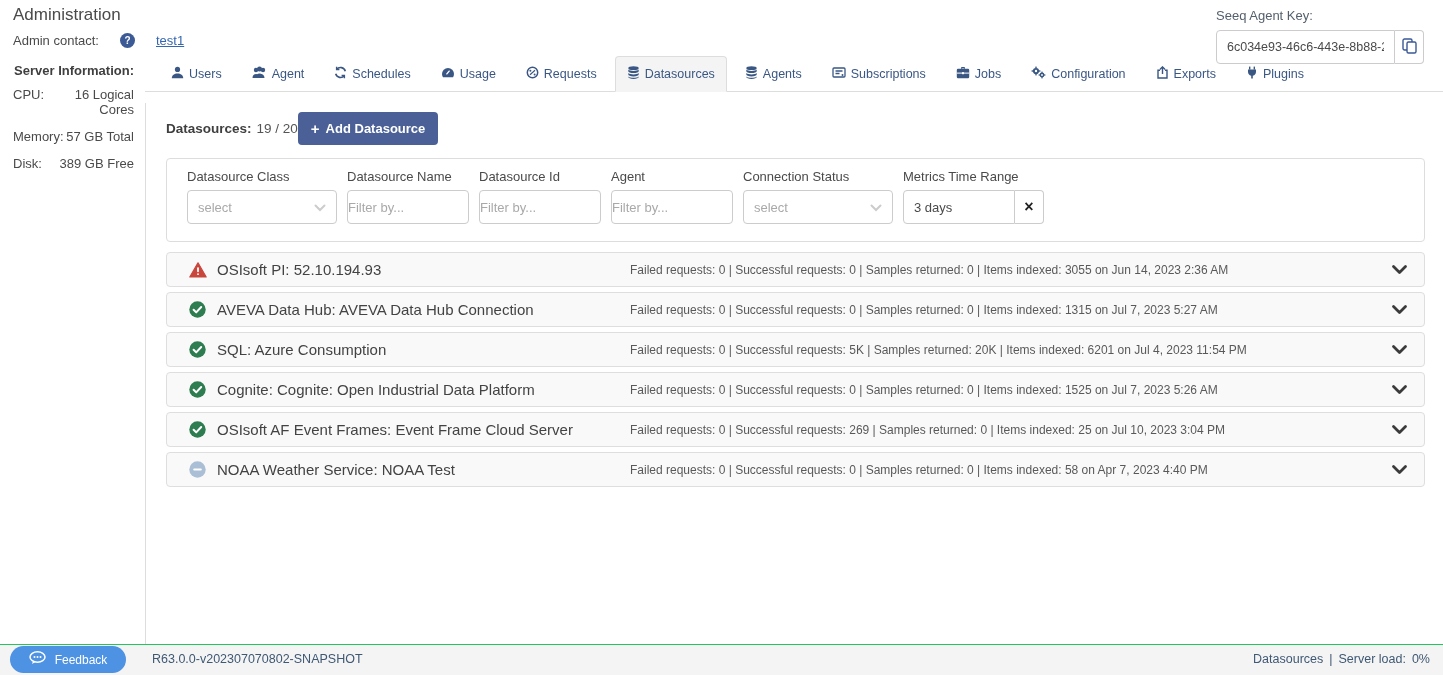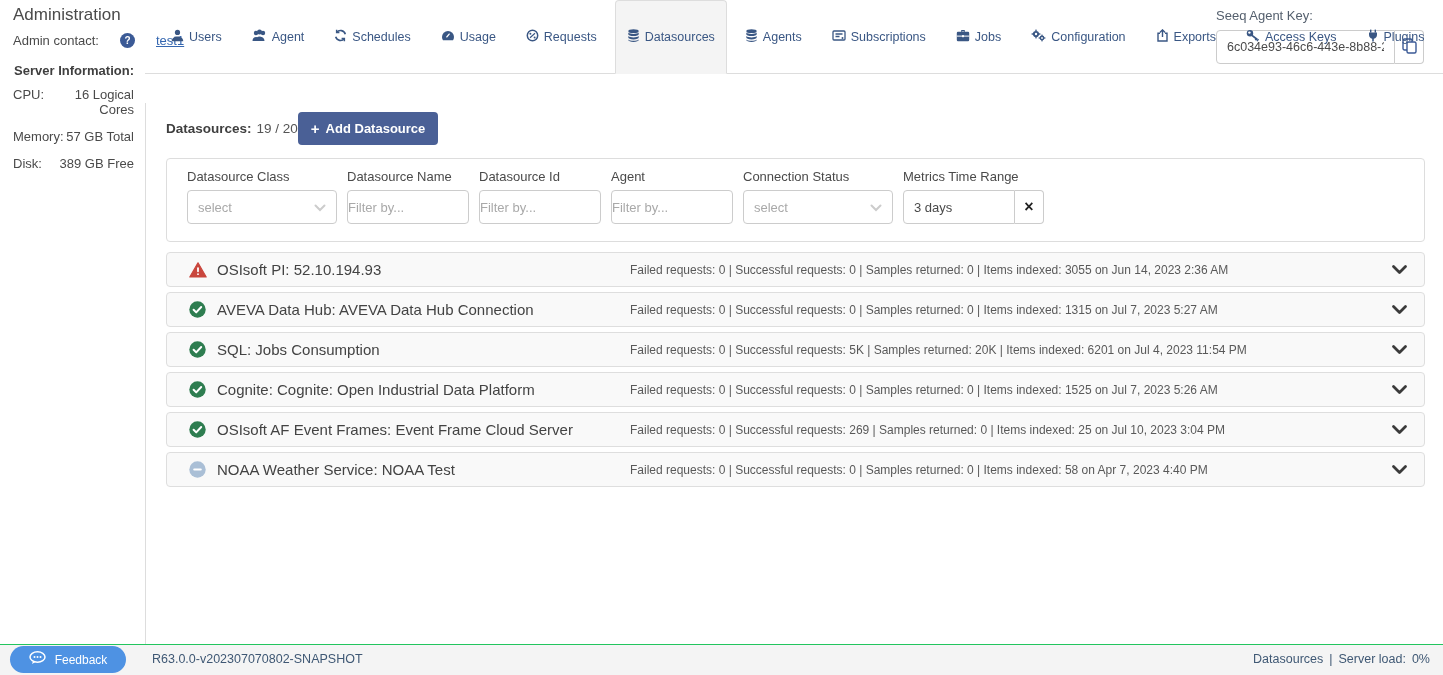--- a/index.html
+++ b/index.html
@@ -18,21 +18,21 @@
   .server-info .si-head { font-weight:bold; color:#3f3f3f; margin-bottom:9px; }
   .si-row { display:flex; justify-content:space-between; margin-bottom:12px; color:#4a4a4a; }
   
   .agent-key { position:absolute; right:19px; top:6px; }
   .agent-key label { font-size:13px; color:#55606e; }
   .ak-group { display:flex; margin-top:6px; }
   .ak-group input { width:179px; height:34px; border:1px solid #ccc; border-radius:4px 0 0 4px; padding:0 10px; font-size:12.5px; color:#4a4a4a; font-family:inherit; outline:none; }
   .ak-copy { width:29px; height:34px; border:1px solid #ccc; border-left:none; border-radius:0 4px 4px 0; background:#fff; display:flex; align-items:center; justify-content:center; cursor:pointer; }
   
   .content { position:absolute; left:145px; top:0; right:0; bottom:31px; }
-  .tabs { position:absolute; left:0; right:0; top:0; height:74px; display:flex; padding-left:14px; border-bottom:1px solid #ddd; }
+  .tabs { position:absolute; left:0; right:0; top:0; height:92px; display:flex; align-items:flex-end; padding-left:14px; border-bottom:1px solid #ddd; }
   .tab { display:flex; align-items:center; gap:5px; padding:9px 11px; margin-right:6px; font-size:12.5px; color:#3a5784; cursor:pointer; border:1px solid transparent; border-radius:4px 4px 0 0; margin-bottom:-1px; white-space:nowrap; }
   .tab.active { background:#f4f4f4; border-color:#ddd; border-bottom-color:#f4f4f4; }
   .tab svg { flex:none; }
   .panel { position:absolute; top:103px; bottom:0; left:0; right:0; border-left:1px solid #ddd; padding:9px 18px 0 20px; }
   .ds-header { display:flex; align-items:center; }
   .ds-count-wrap { font-size:13.5px; color:#555; }
   .ds-count-wrap b { color:#3f3f3f; margin-right:5px; }
   .add-btn { background:#4a6096; color:#fff; border:none; border-radius:4px; font-size:13px; font-weight:bold; padding:9px 13px; display:flex; align-items:center; gap:6px; cursor:pointer; font-family:inherit; }
   .add-btn .plus { font-size:15px; font-weight:bold; line-height:10px; }
   
@@ -202,30 +202,20 @@
     </div>
     <div class="tab">
       <span><svg width="13" height="13" viewBox="0 0 13 13" fill="none" stroke="#3a5784" stroke-width="1.4">
             <path d="M4 4.2H2v7.8h9V4.2H9"></path>
             <path d="M6.5 8V1"></path>
             <path d="M4.4 3L6.5 0.9 8.6 3" stroke-linecap="round"></path>
           </svg></span>
       <span>Exports</span>
     </div>
     <div class="tab">
-      <span><svg width="14" height="13" viewBox="0 0 14 13" fill="#3a5784">
-            <circle cx="4" cy="4.2" r="3.2"></circle>
-            <circle cx="3.4" cy="3.6" r="1.2" fill="#fff"></circle>
-            <rect x="5.8" y="5.4" width="7.2" height="1.8" rx="0.4" transform="rotate(38 6 6)"></rect>
-            <rect x="9.4" y="9.2" width="1.4" height="2.2" transform="rotate(38 10 10)"></rect>
-            <rect x="11.2" y="9.8" width="1.4" height="2.6" transform="rotate(38 11.8 10.8)"></rect>
-          </svg></span>
-      <span>Access Keys</span>
-    </div>
-    <div class="tab">
       <span><svg width="12" height="13" viewBox="0 0 12 13" fill="#3a5784">
             <rect x="3" y="0.6" width="1.4" height="3"></rect>
             <rect x="7.6" y="0.6" width="1.4" height="3"></rect>
             <path d="M2 3.6h8v2.2a4 4 0 0 1-3.2 3.9v2.7H5.2V9.7A4 4 0 0 1 2 5.8z"></path>
           </svg></span>
       <span>Plugins</span>
     </div>
   </div>
 
   <div class="panel">
@@ -317,21 +307,21 @@
           </span>
       </div>
 
       <div class="ds-row">
         <span class="status-icon">
           <svg width="17" height="17" viewBox="0 0 17 17">
               <circle cx="8.5" cy="8.5" r="8.2" fill="#2e7d50"></circle>
               <path d="M4.6 8.8l2.6 2.6 5-5.4" stroke="#fff" stroke-width="2" fill="none" stroke-linecap="round" stroke-linejoin="round"></path>
             </svg>
         </span>
-        <span class="ds-title">SQL: Jobs Consumption</span>
+        <span class="ds-title">SQL: Azure Consumption</span>
         <span class="ds-stats">Failed requests: 0 | Successful requests: 5K | Samples returned: 20K | Items indexed: 6201 on Jul 4, 2023 11:54 PM</span>
         <span class="row-chevron">
             <svg width="17" height="11" viewBox="0 0 17 11">
               <path d="M2.5 2.5L8.5 8.5 14.5 2.5" stroke="#3a3a3a" stroke-width="2.8" fill="none" stroke-linecap="round" stroke-linejoin="round"></path>
             </svg>
           </span>
       </div>
 
       <div class="ds-row">
         <span class="status-icon">

